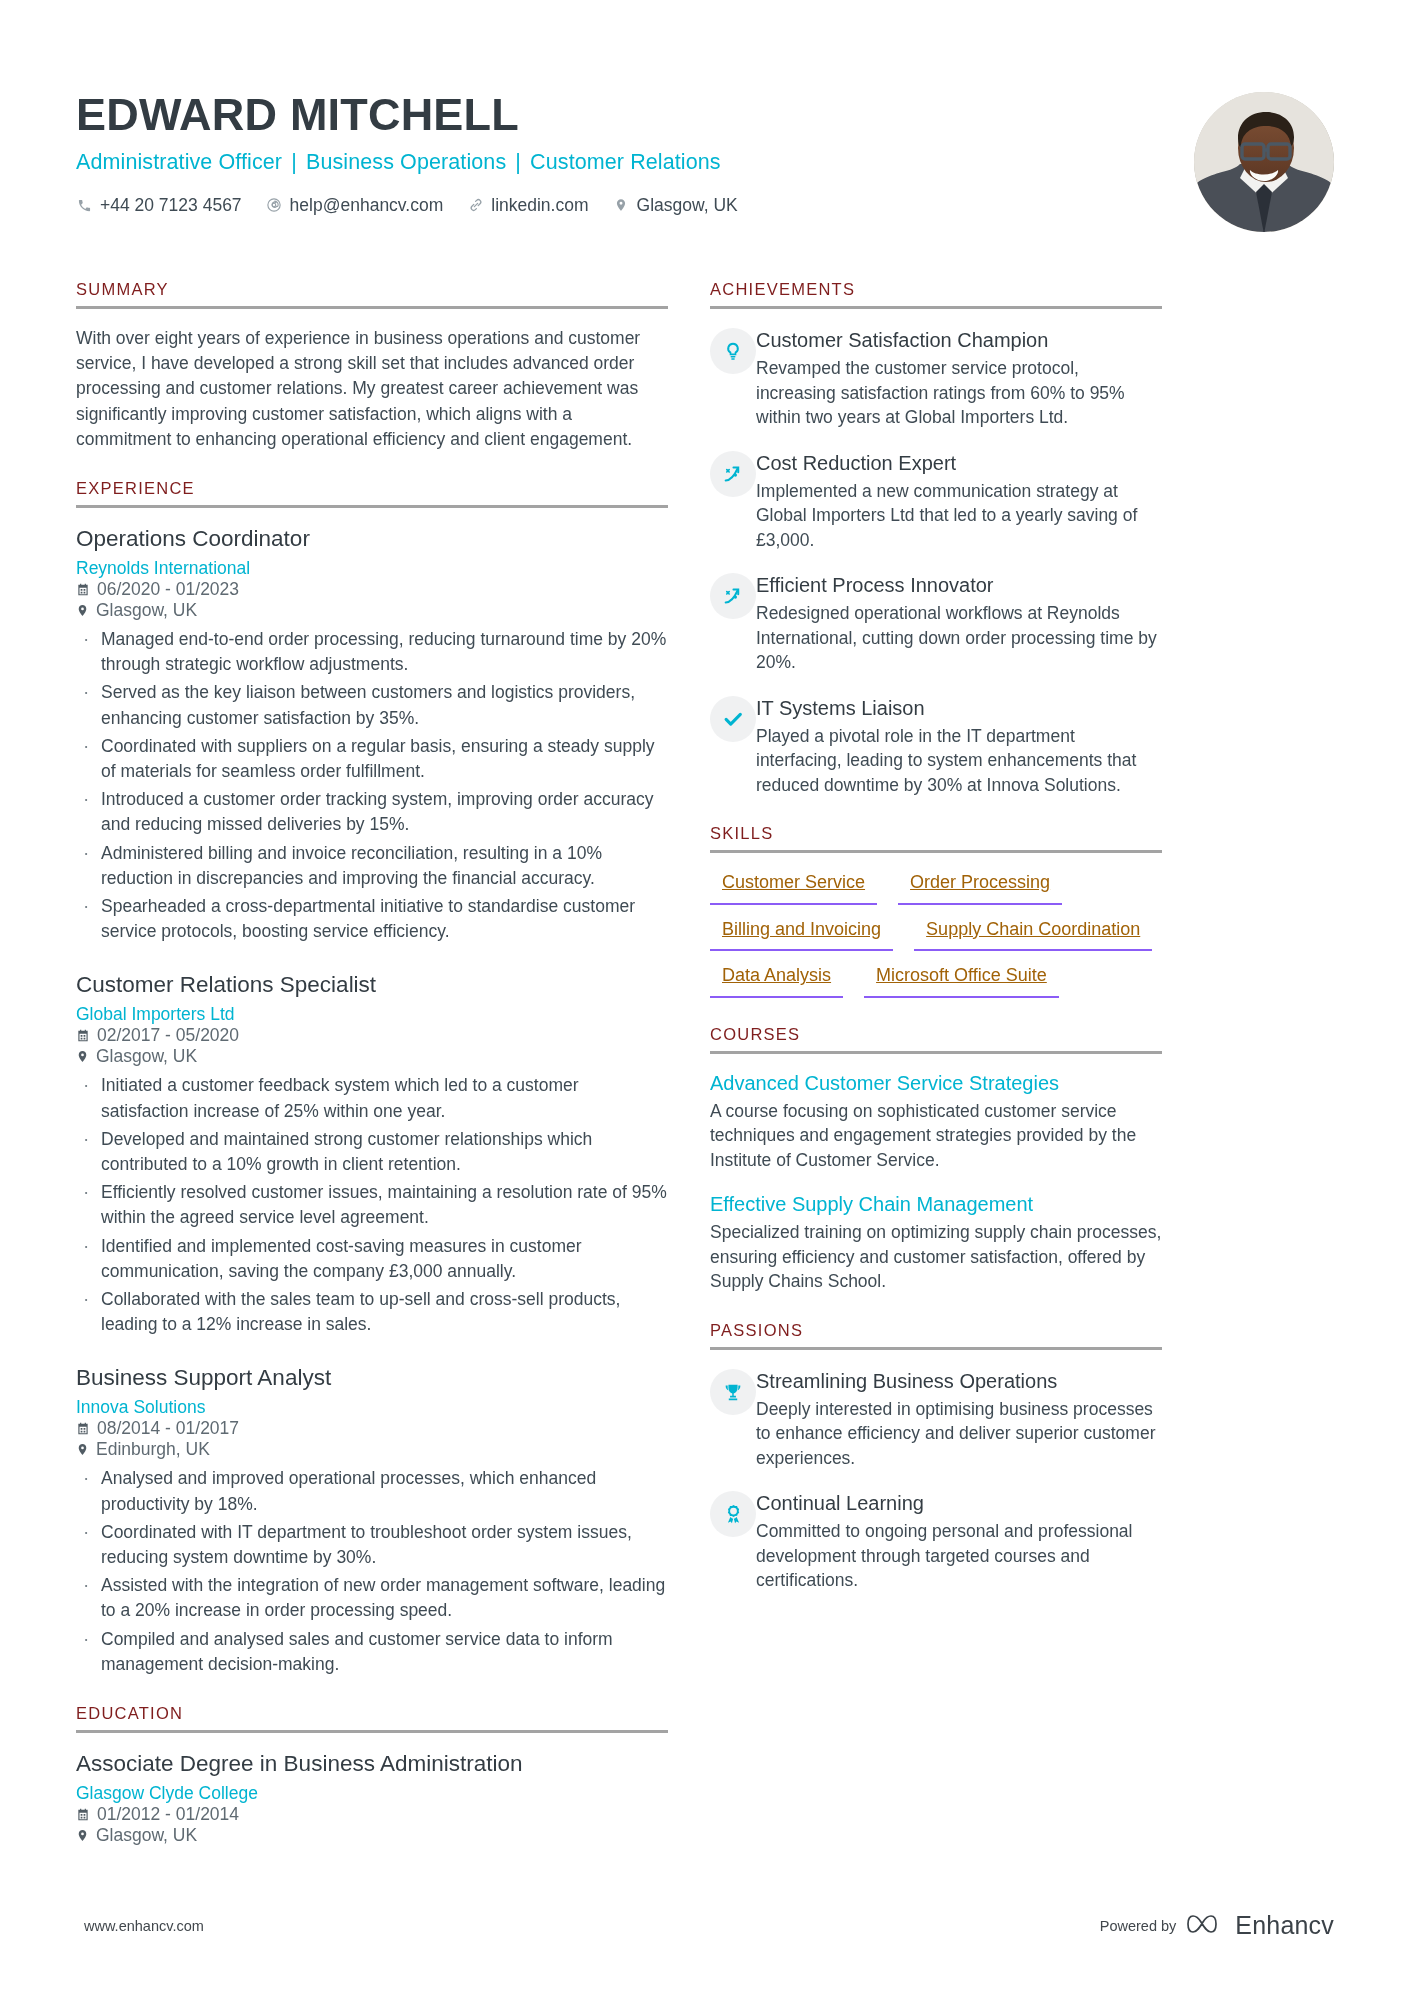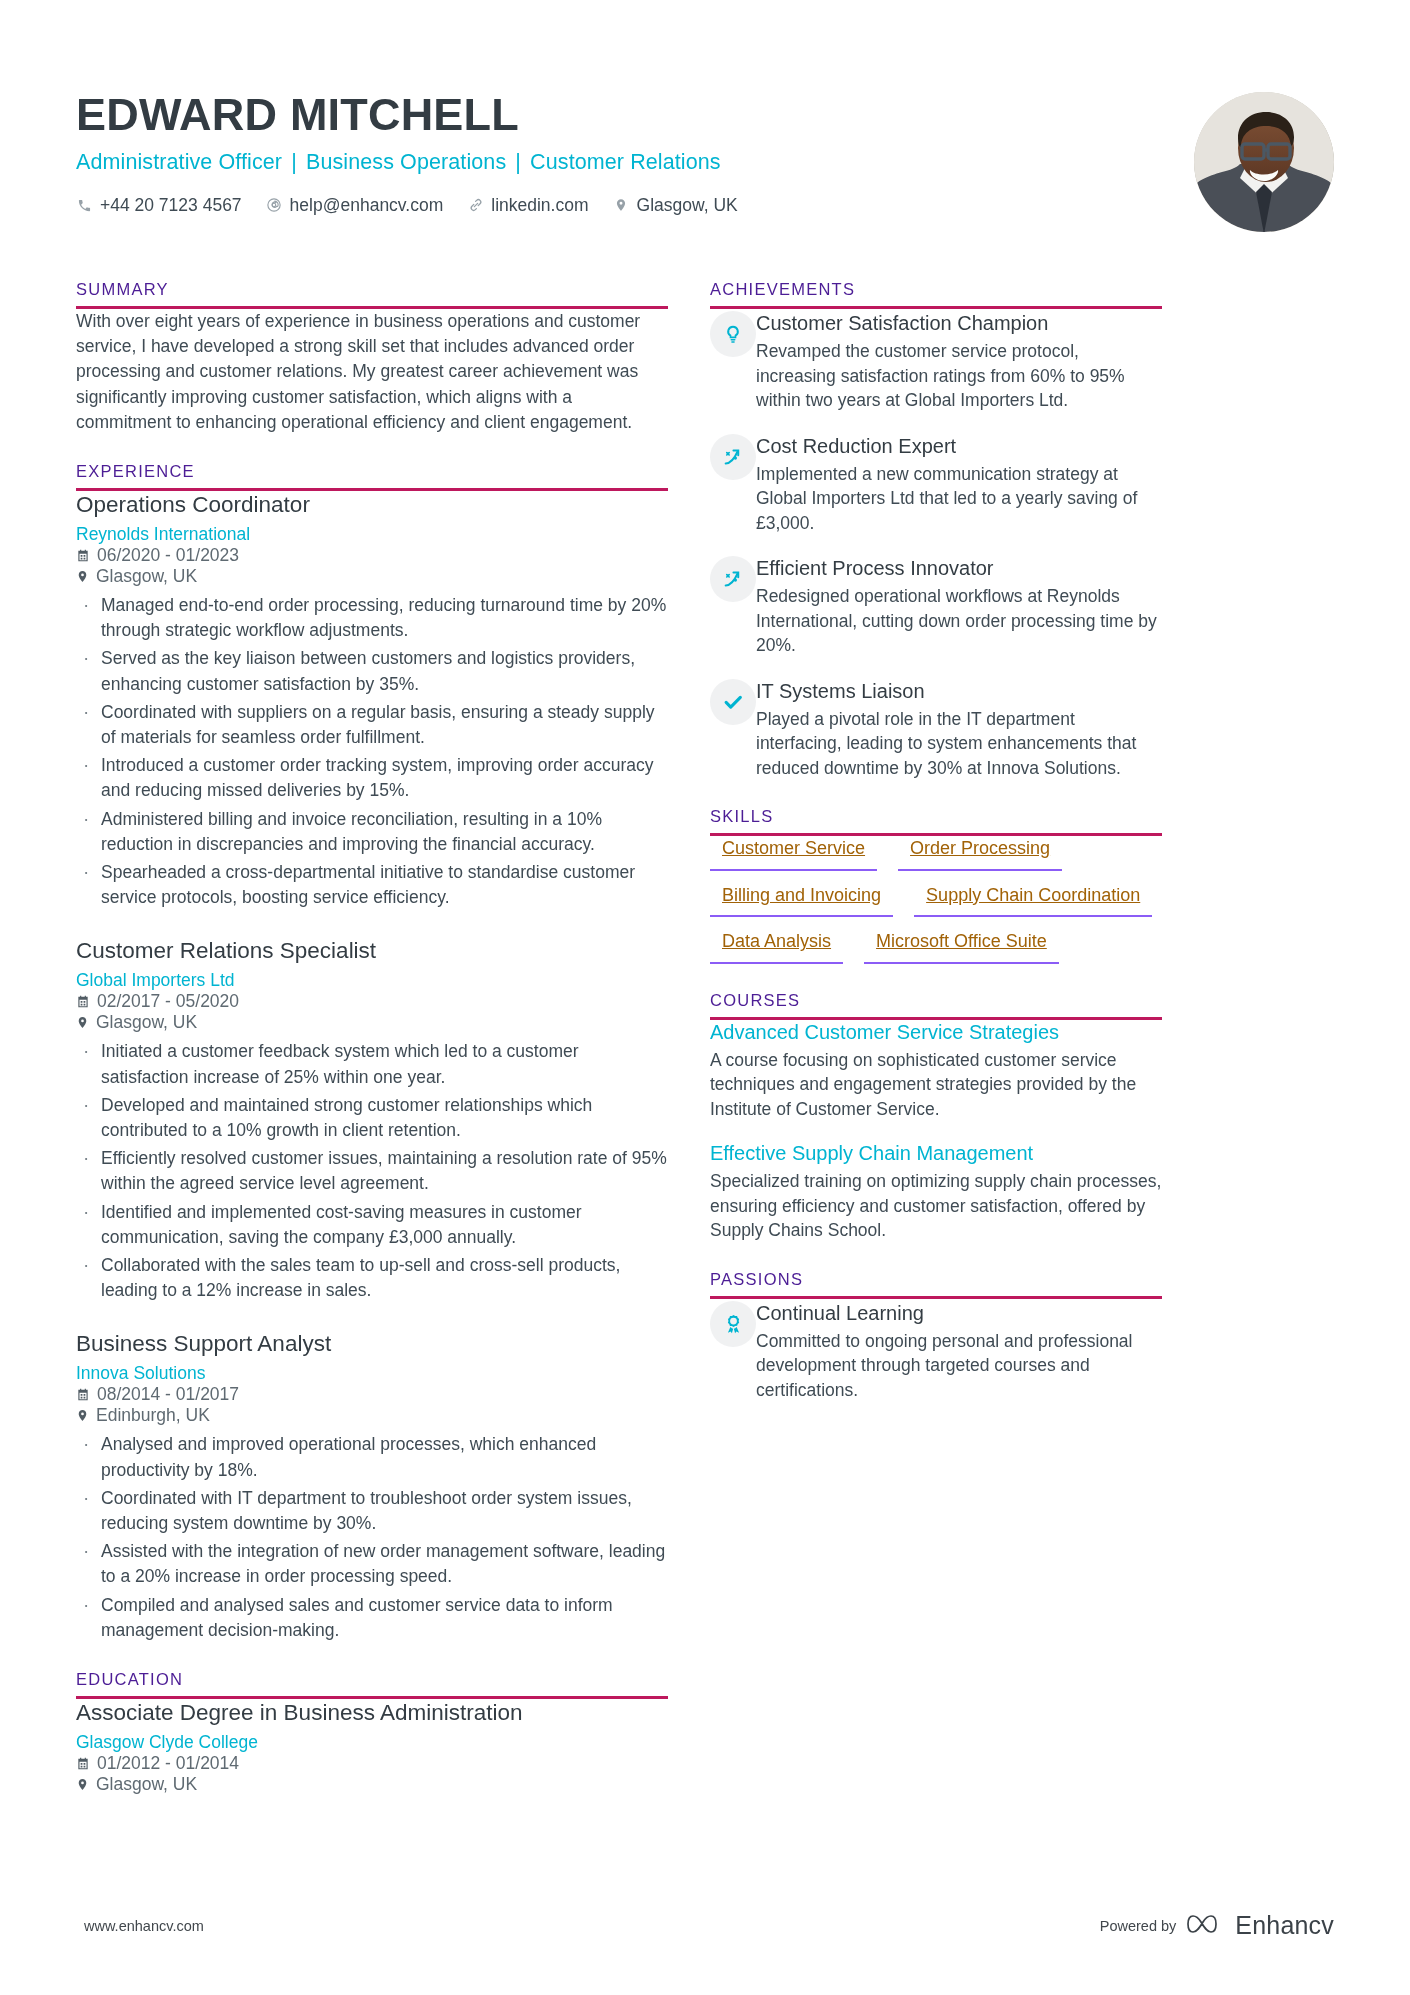--- a/index.html
+++ b/index.html
@@ -76,24 +76,25 @@
   .avatar svg { position: absolute; inset: 0; }
 
   
   .body { display: flex; gap: 42px; margin-top: 30px; align-items: flex-start; }
   .col-left { width: 592px; flex: none; }
   .col-right { width: 452px; flex: none; }
 
   .sec-title {
     font-size: 16.5px;
     letter-spacing: 1.25px;
-    color: #4c1d95;
+    color: #7f1d1d;
     text-transform: uppercase;
     padding-bottom: 7px;
-    border-bottom: 3px solid #be185d;
+    border-bottom: 3px solid #a3a3a3;
+    margin-bottom: 17px;
     font-weight: 400;
   }
   .sec + .sec { margin-top: 27px; }
 
   .para {
     font-size: 17.5px;
     line-height: 1.44;
     color: #3f4b54;
   }
 
@@ -498,20 +499,31 @@
         </div>
         <div class="course">
           <div class="course-title">Effective Supply Chain Management</div>
           <div class="course-desc">Specialized training on optimizing supply chain processes, ensuring efficiency and customer satisfaction, offered by Supply Chains School.</div>
         </div>
       </div>
 
       <div class="sec">
         <div class="sec-title">PASSIONS</div>
 
+        <div class="ilist-item">
+          <span class="ibadge">
+            <svg width="22" height="22" viewBox="0 0 24 24" fill="#00b4d1">
+                <path d="M7 4h10v3.3c0 3.3-1.8 5.8-4.2 6.3V16h2.4v2H8.8v-2h2.4v-2.4C8.8 13.1 7 10.6 7 7.3V4zm-3 .9h2.2v2.2c0 1.2.3 2.3.8 3.2C5.3 9.7 4 7.9 4 5.8V4.9zm16 0V5.8c0 2.1-1.3 3.9-3 4.5.5-.9.8-2 .8-3.2V4.9H20zM7.4 19.2h9.2V21H7.4v-1.8z"></path>
+              </svg>
+          </span>
+          <div class="ibody">
+            <div class="ititle">Streamlining Business Operations</div>
+            <div class="idesc">Deeply interested in optimising business processes to enhance efficiency and deliver superior customer experiences.</div>
+          </div>
+        </div>
 
         <div class="ilist-item">
           <span class="ibadge">
             <svg width="21" height="22" viewBox="0 0 24 24" fill="#00b4d1">
                 <path d="M12 1.7l1.9 1.1 2.2.1.7 2 1.6 1.5-.5 2.1.6 2.1-1.6 1.5-.7 2-2.2.1L12 15.4l-1.9-1.1-2.2-.1-.7-2L5.6 10.6l.6-2.1-.5-2.1L7.3 4.9l.7-2 2.2-.1L12 1.7zm0 3.1a3.9 3.9 0 1 0 0 7.8 3.9 3.9 0 0 0 0-7.8z"></path>
                 <path d="M8.4 15.3L5.6 22l3.1-1.3 1.5 2 1.4-5.3-1.5-.5-1.7-1.6zM15.6 15.3l2.8 6.7-3.1-1.3-1.5 2-1.4-5.3 1.5-.5 1.7-1.6z"></path>
               </svg>
           </span>
           <div class="ibody">
             <div class="ititle">Continual Learning</div>

